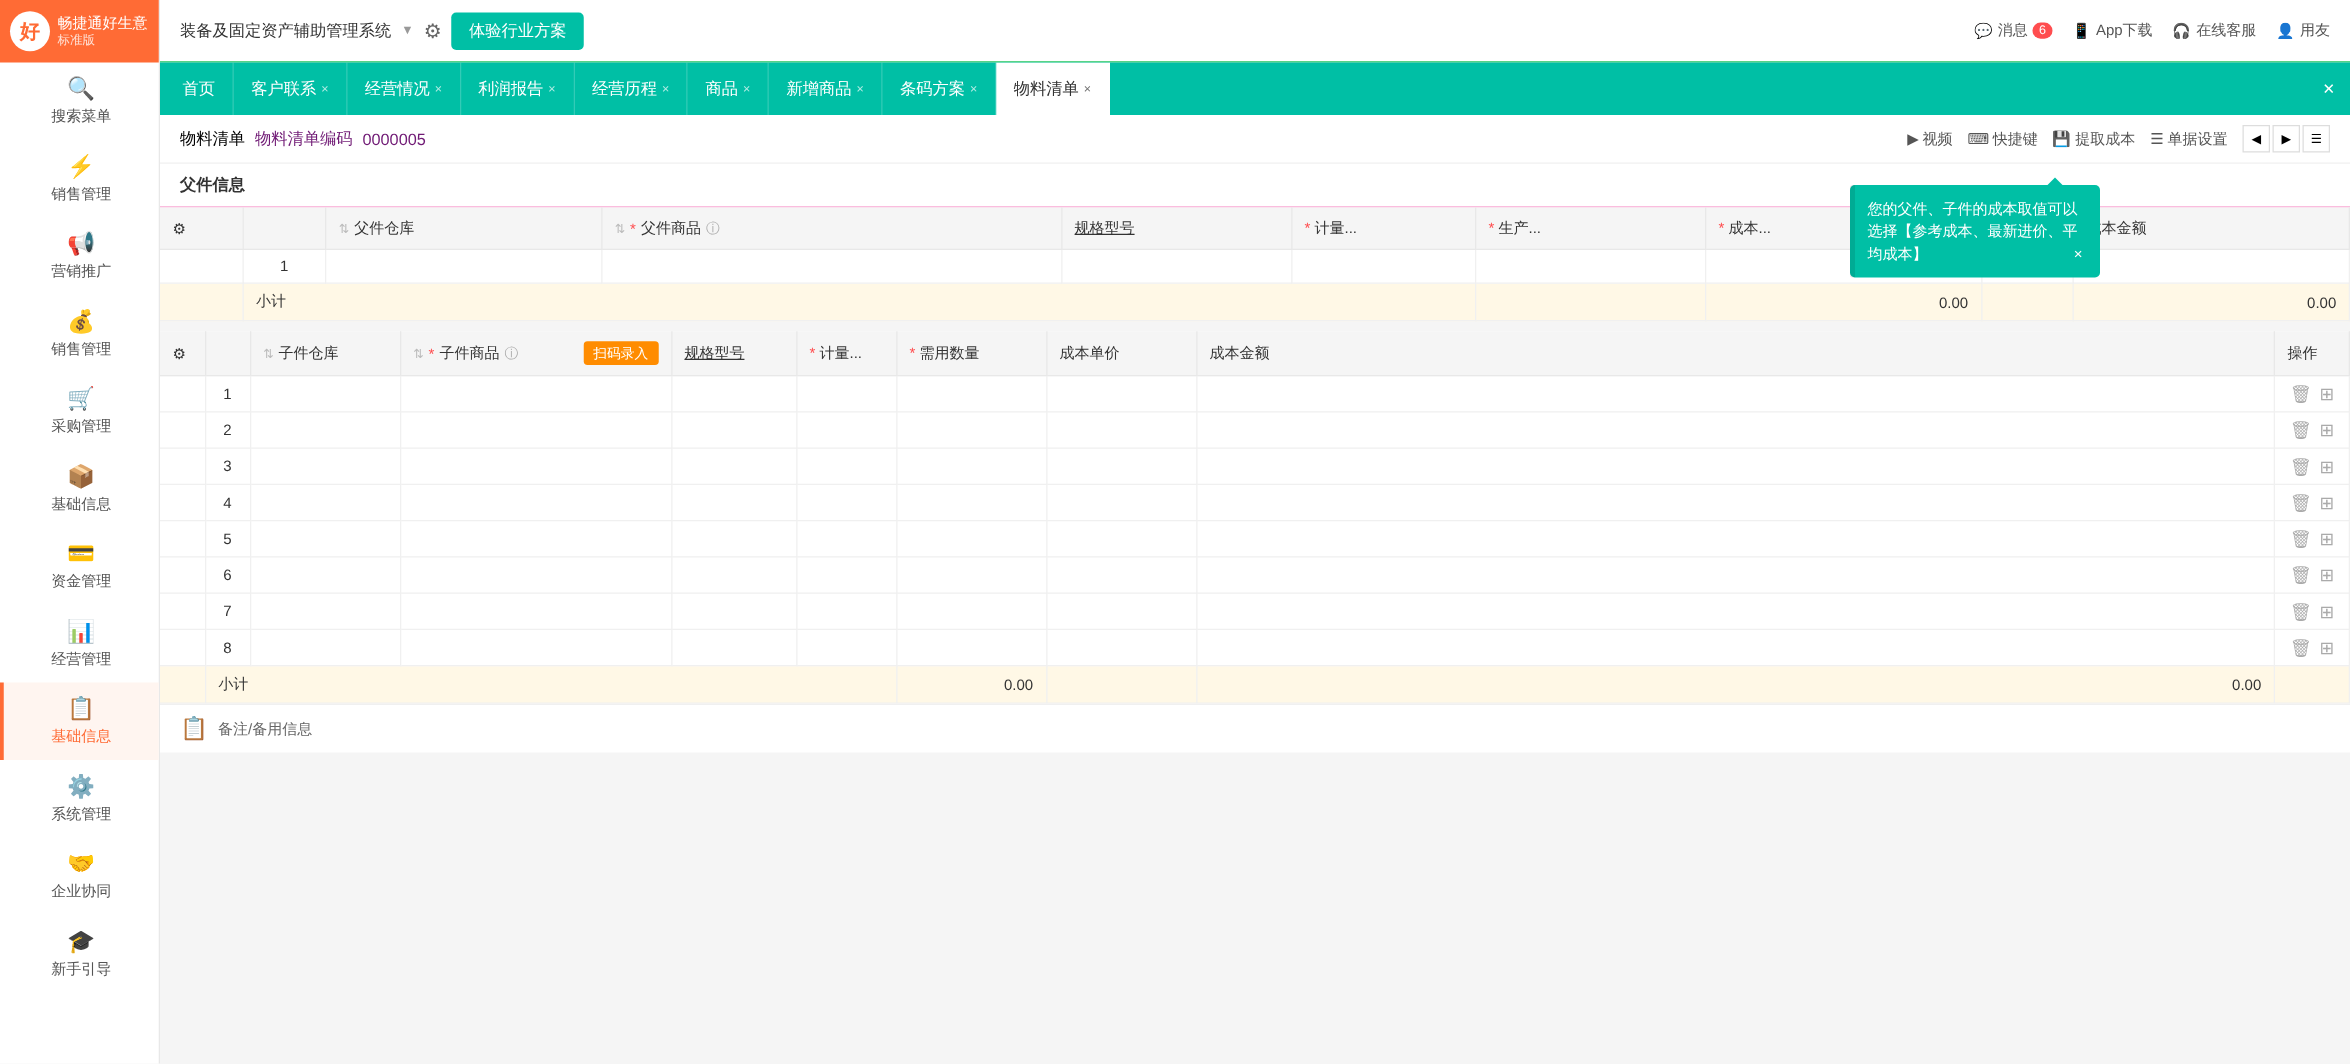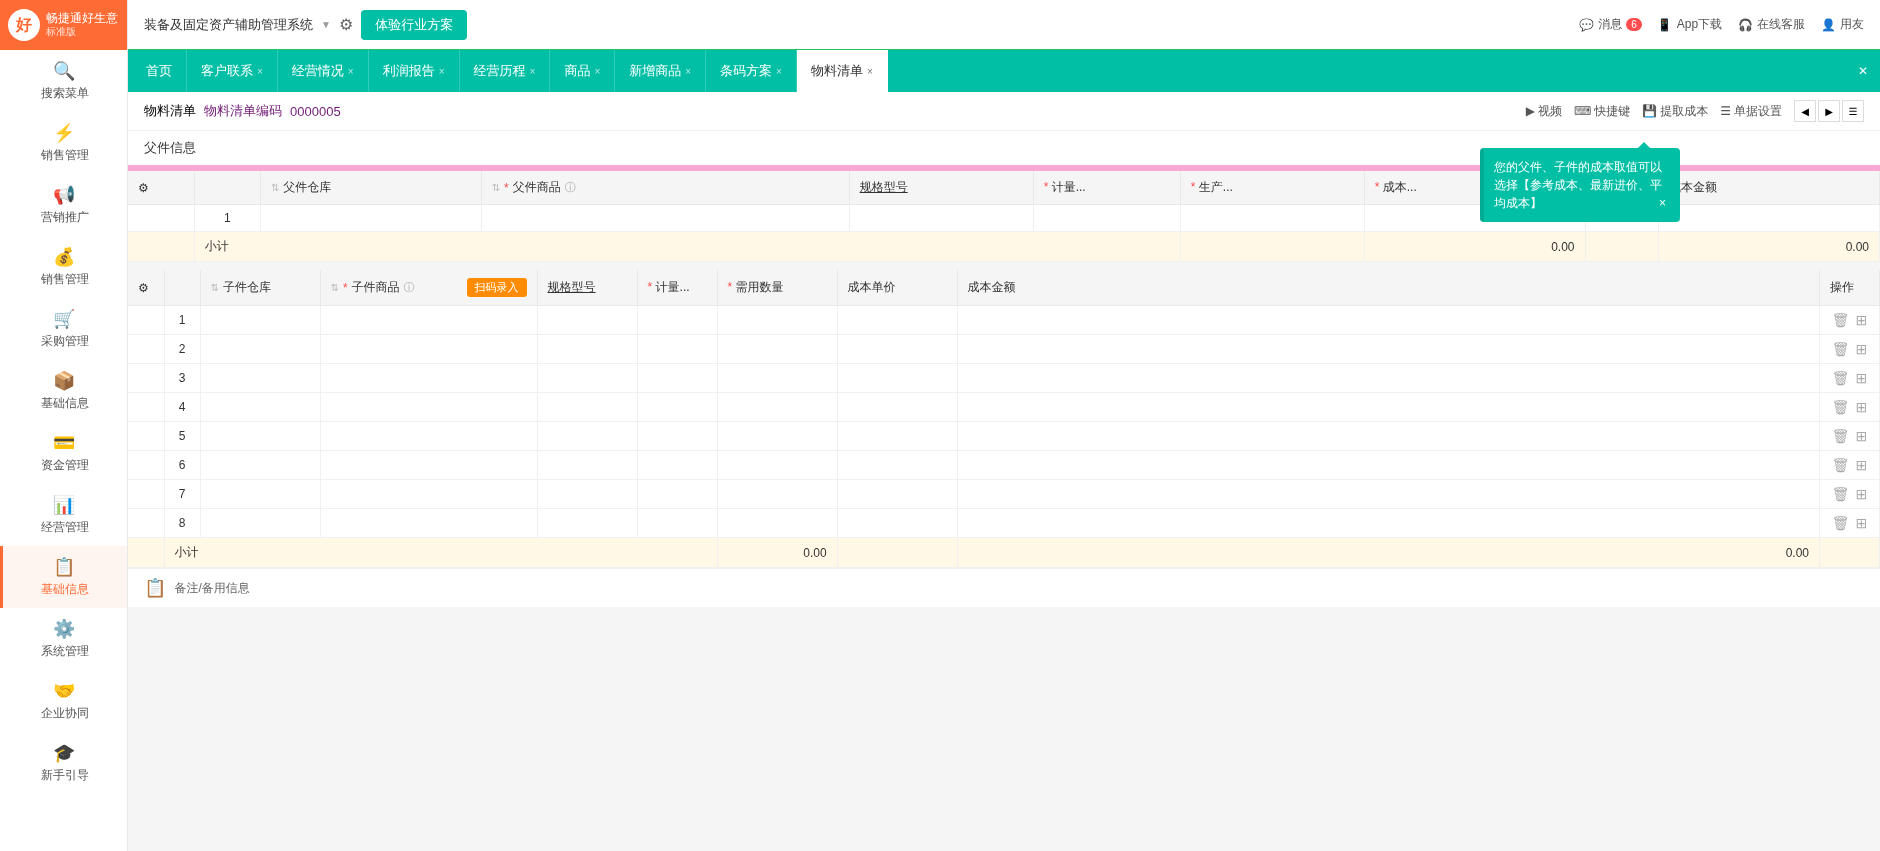--- a/index.html
+++ b/index.html
@@ -128,24 +128,24 @@
     }
 
     
     .section {
       background: #fff;
       margin: 0;
     }
     .section-title {
       padding: 8px 16px;
       font-size: 13px;
-      font-weight: 400;
+      font-weight: 700;
       color: #333;
       background: #fff;
-      border-bottom: 6px solid #f9a8d4;
+      border-bottom: 1px solid #f9a8d4;
     }
 
     
     .data-table {
       width: 100%;
       border-collapse: collapse;
       font-size: 12px;
     }
     .data-table th {
       background: #f5f5f5;

